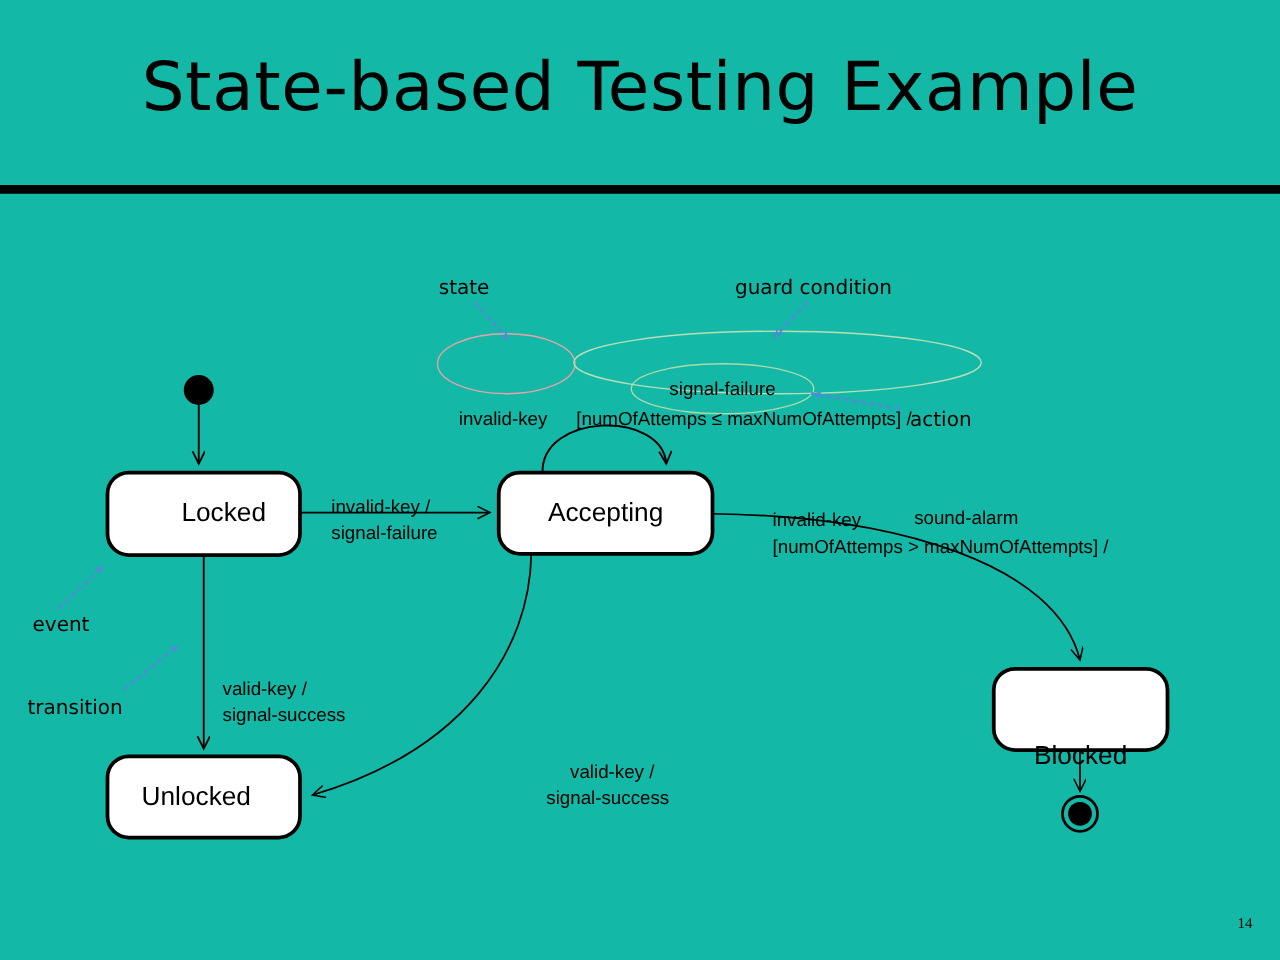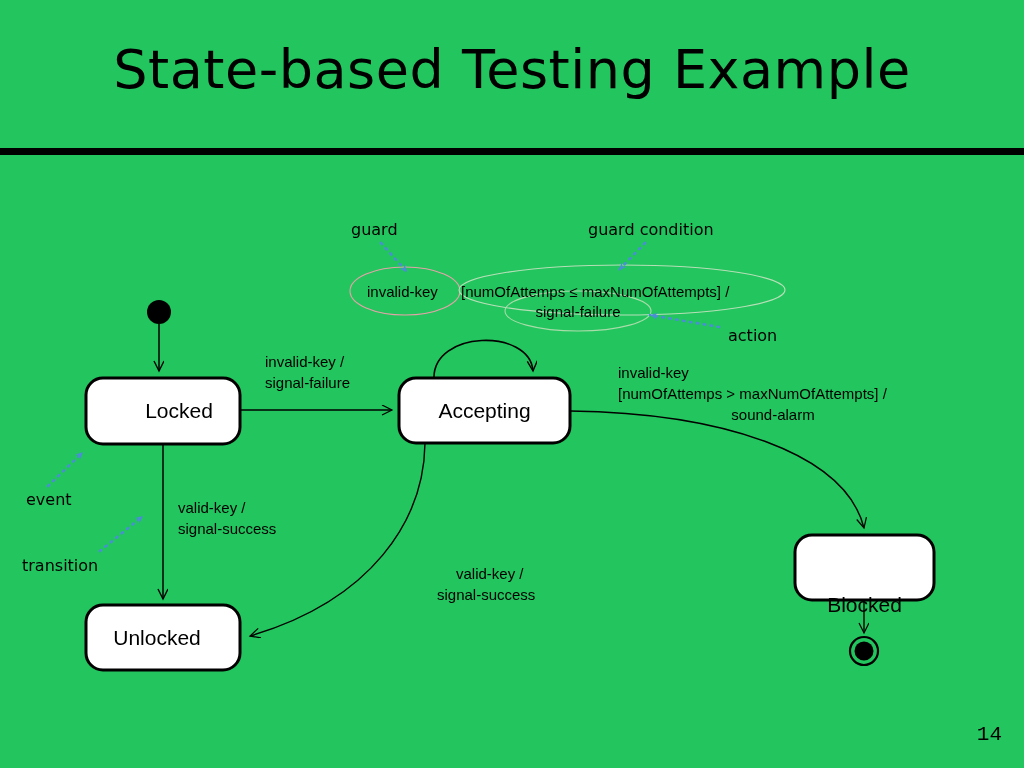--- a/index.html
+++ b/index.html
@@ -4,21 +4,21 @@
 <style>
   html, body {
     margin: 0;
     padding: 0;
     background: #ffffff;
   }
   #slide {
     position: relative;
     width: 1024px;
     height: 768px;
-    background: #22c55e;
+    background: #14b8a6;
     overflow: hidden;
     font-family: "Liberation Sans", sans-serif;
   }
 
   
   #slide-title {
     position: absolute;
     left: 0;
     top: 42px;
     width: 1024px;
@@ -59,37 +59,37 @@
   .state-label {
     font-size: 21px;
     text-align: center;
     line-height: 1;
   }
   .trans-label {
     font-size: 15px;
     line-height: 1.35;
   }
   .trans-label.center { text-align: center; }
-  .trans-label.left { text-align: left; }
+  .trans-label.left { text-align: left; margin-top: 44px; }
 
   .annot-label {
     position: absolute;
     font-family: "DejaVu Sans", sans-serif;
     font-size: 16px;
     color: #000000;
     white-space: pre;
   }
 
   
   #page-number {
     position: absolute;
     right: 22px;
     bottom: 22px;
-    font-family: Liberation Mono, monospace;
-    font-size: 21px;
+    font-family: Liberation Serif, serif;
+    font-size: 12px;
     color: #000000;
   }
 </style>
 </head>
 <body>
 
 <div id="slide">
 
   <div id="slide-title">State-based Testing Example</div>
   <div id="title-rule"></div>
@@ -166,21 +166,21 @@
   <div class="dg-text trans-label left" style="left:178px; top:498px;">valid-key /</div>
   <div class="dg-text trans-label left" style="left:178px; top:519px;">signal-success</div>
 
   <div class="dg-text trans-label left" style="left:456px; top:564px;">valid-key /</div>
   <div class="dg-text trans-label left" style="left:437px; top:585px;">signal-success</div>
 
   <div class="dg-text trans-label left" style="left:618px; top:363px;">invalid-key</div>
   <div class="dg-text trans-label center" style="left:618px; top:405px; width:310px;">sound-alarm</div>
   <div class="dg-text trans-label left" style="left:618px; top:384px;">[numOfAttemps &gt; maxNumOfAttempts] /</div>
 
-  <div class="annot-label" style="left:351px; top:220px;">guard</div>
+  <div class="annot-label" style="left:351px; top:220px;">state</div>
 
   <div class="annot-label" style="left:588px; top:220px;text-align:right;">guard condition</div>
 
   <div class="annot-label" style="left:728px; top:326px;">action</div>
 
   <div class="annot-label" style="left:26px; top:490px;">event</div>
 
   <div class="annot-label" style="left:22px; top:556px;">transition</div>
 
   <div id="page-number">14</div>

